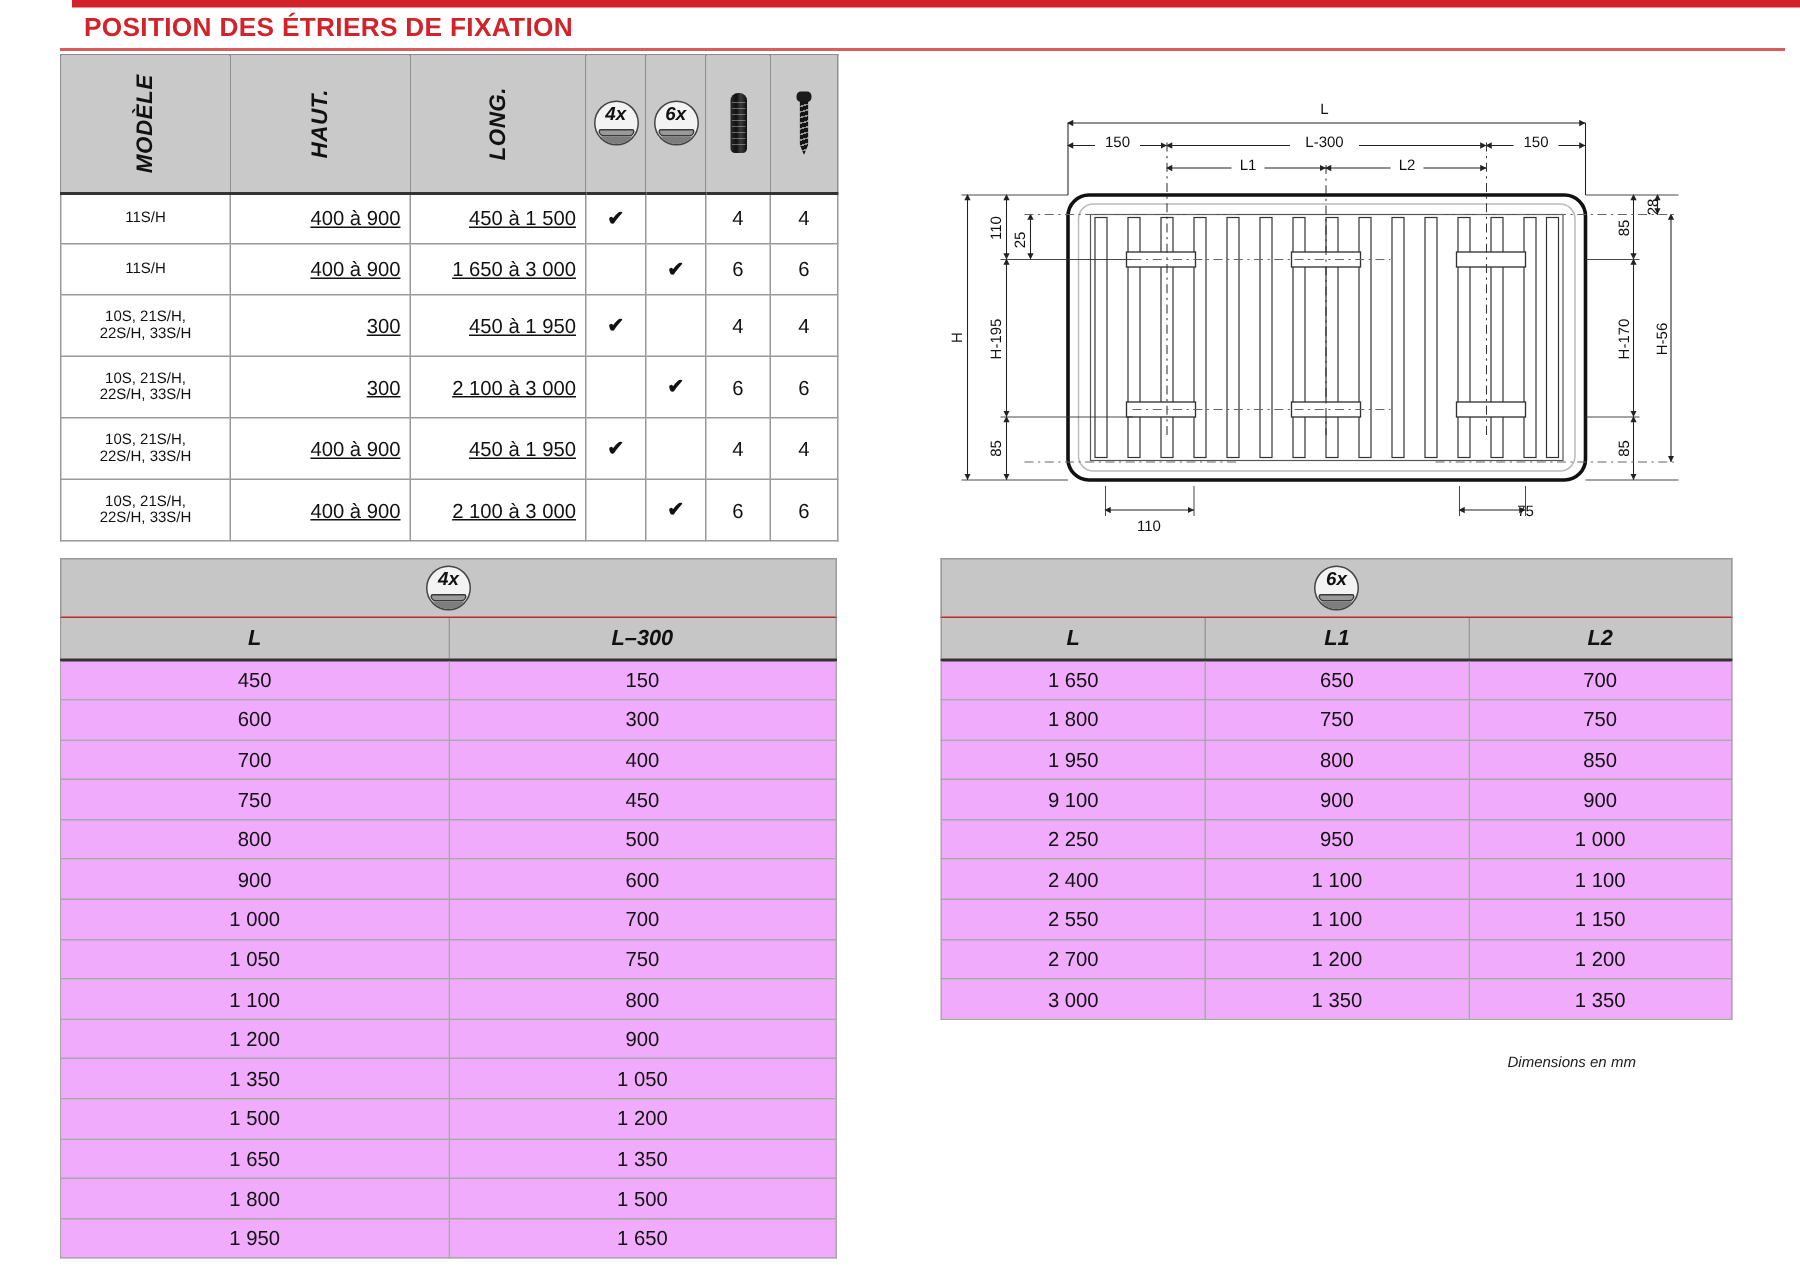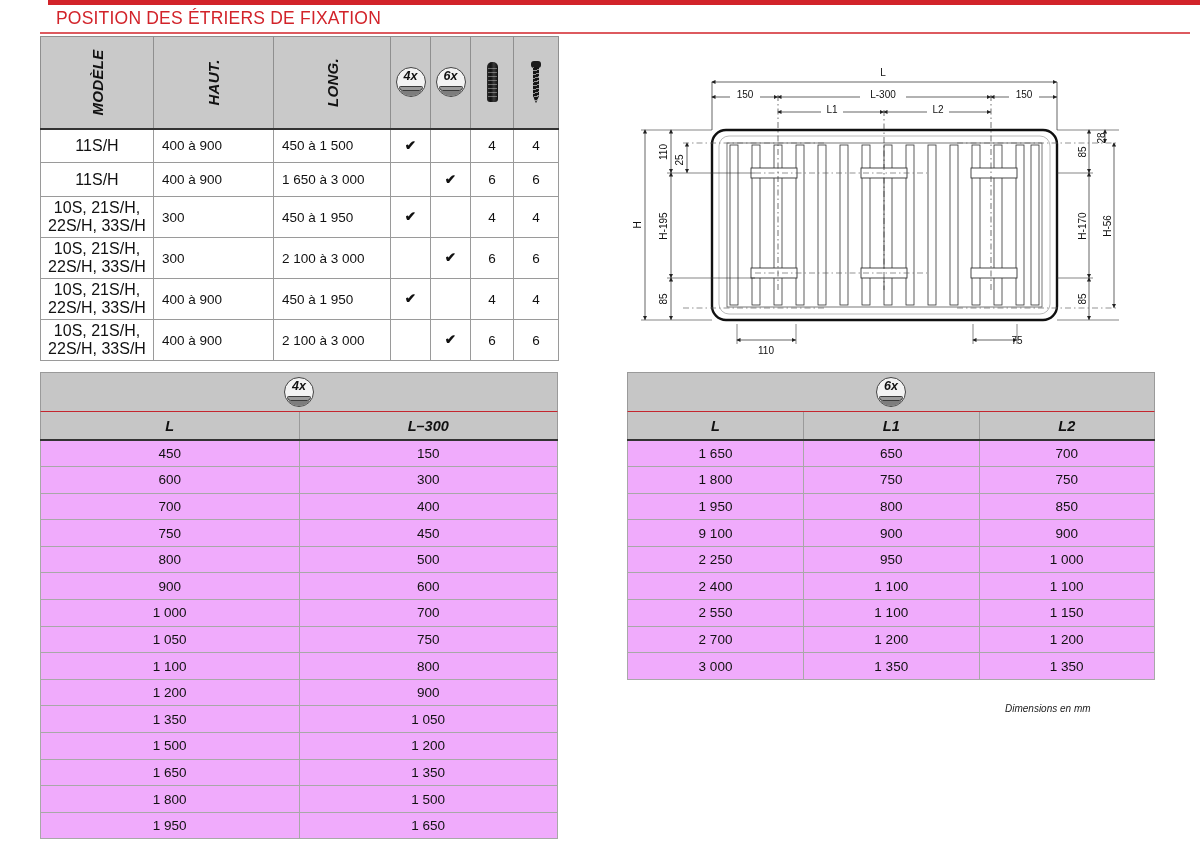--- a/index.html
+++ b/index.html
@@ -15,21 +15,21 @@
 
   
   .top-rule{
     position:absolute; left:48px; top:0px; width:1152px; height:5px;
     background:#d2232a;
   }
 
   
   .section-title{
     position:absolute; left:56px; top:8px;
-    font-size:17.5px; font-weight:normal; letter-spacing:.2px;
+    font-size:17.5px; font-weight:bold; letter-spacing:.2px;
     color:#d2232a;
   }
   .title-underline{
     position:absolute; left:40px; top:32px; width:1150px; height:1.5px;
     background:#d2232a; opacity:.75;
   }
 
   
   .main-table{
     position:absolute; left:40px; top:36px; width:518px;
@@ -59,22 +59,22 @@
     border:1px solid #9a9a9a;
     border-top:none;
     font-size:13.5px;
     height:34px;
     padding:2px 6px;
     background:#fff;
     text-align:center;
     color:#111;
   }
   .main-table tbody tr.tall td{ height:41px; }
-  .main-table td.left-al{ text-align:left; padding-left:8px; }
-  .main-table td.model{ text-align:center; line-height:1.12; font-size:16px; }
+  .main-table td.left-al{ text-align:right; padding-left:8px;text-decoration:underline; }
+  .main-table td.model{ text-align:center; line-height:1.12; font-size:10px; }
   .main-table thead tr th:first-child{ border-left:1px solid #8f8f8f; }
   .main-table tbody tr:first-child td{ border-top:2px solid #333; }
 
   .check{ color:#c4262e; font-size:17px; font-weight:bold; line-height:1; }
 
   
   .badge{
     width:30px;height:30px;border-radius:50%;
     background:#f3f3f3;
     border:1.4px solid #444;

